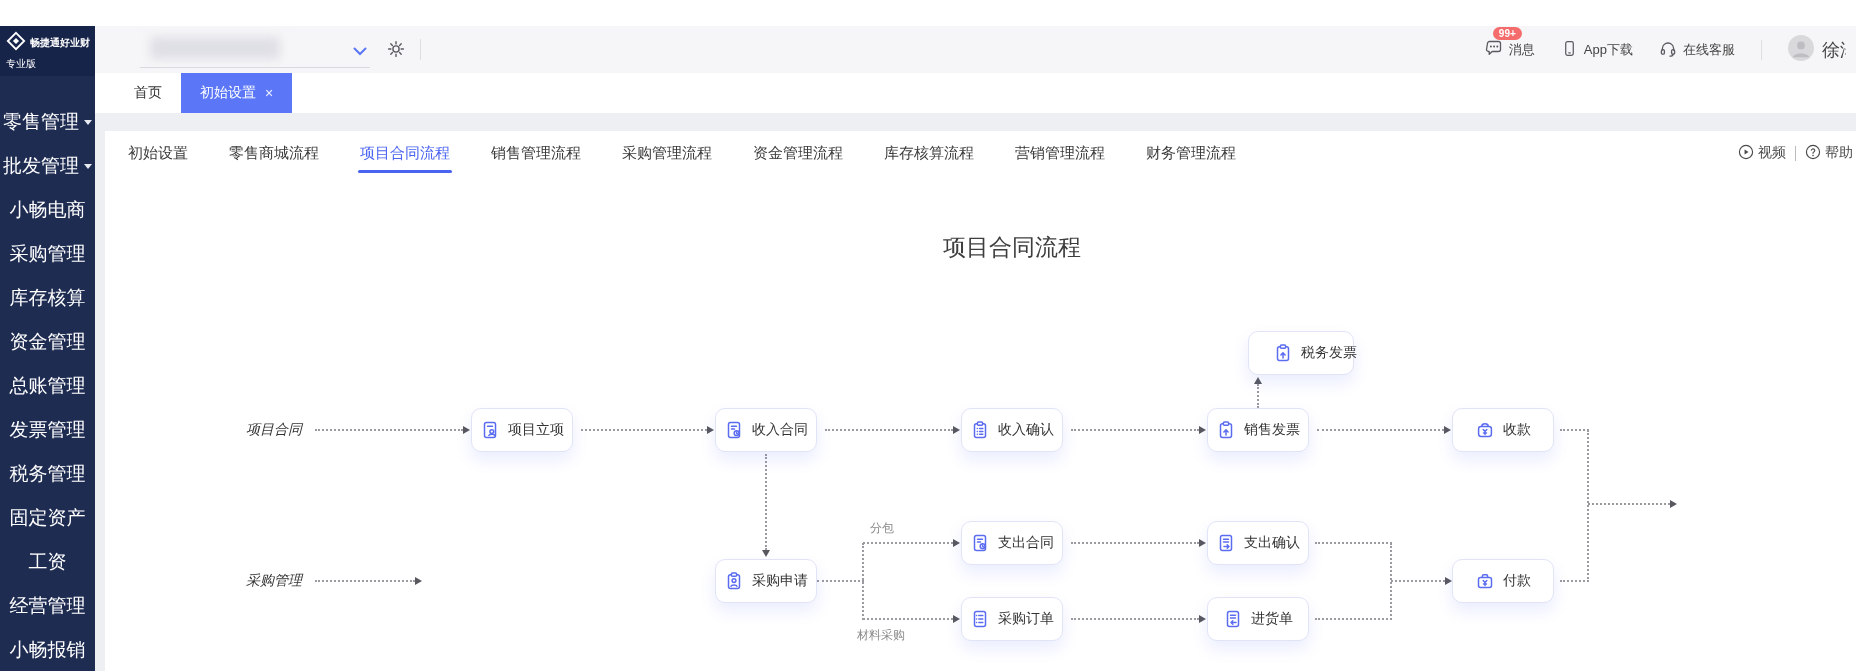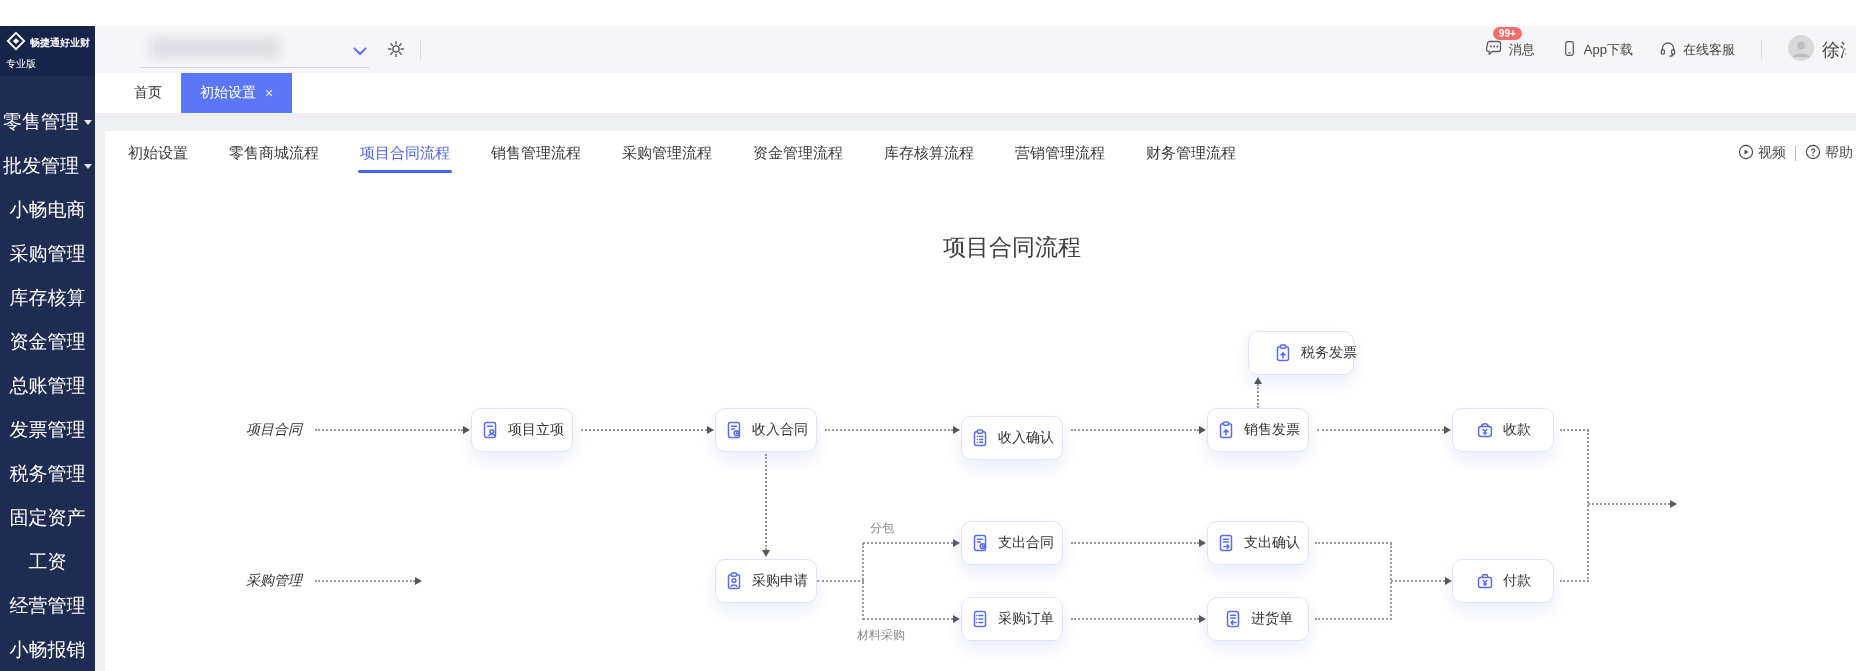--- a/index.html
+++ b/index.html
@@ -263,21 +263,21 @@
           <span class="ficon">
             <svg width="20" height="20" viewBox="0 0 20 20" fill="none" stroke="#5b6cf0" stroke-width="1.5" stroke-linecap="round" stroke-linejoin="round">
               <rect x="4.5" y="2.5" width="11" height="15" rx="2"></rect>
               <path d="M7.5 6.2h5M7.5 9h3"></path>
               <circle cx="12.6" cy="13.2" r="2.4"></circle>
               <path d="M12.6 12.1v1.2l.9.6"></path>
             </svg>
           </span>
           <span>收入合同</span>
         </div>
-        <div class="fnode" style="left: 907px; top: 299px; width: 102px; margin-top: 8px;">
+        <div class="fnode" style="left: 907px; top: 299px; width: 102px;">
           <span class="ficon">
             <svg width="20" height="20" viewBox="0 0 20 20" fill="none" stroke="#5b6cf0" stroke-width="1.5" stroke-linecap="round" stroke-linejoin="round">
               <rect x="4.5" y="3.8" width="11" height="13.7" rx="2"></rect>
               <rect x="7.4" y="2" width="5.2" height="3.2" rx="1" fill="#fff"></rect>
               <path d="M7.3 8.6h.1M9.6 8.6h3.2M7.3 11.4h.1M9.6 11.4h3.2M7.3 14.2h.1M9.6 14.2h3.2"></path>
             </svg>
           </span>
           <span>收入确认</span>
         </div>
         <div class="fnode" style="left: 1153px; top: 299px; width: 102px;">

